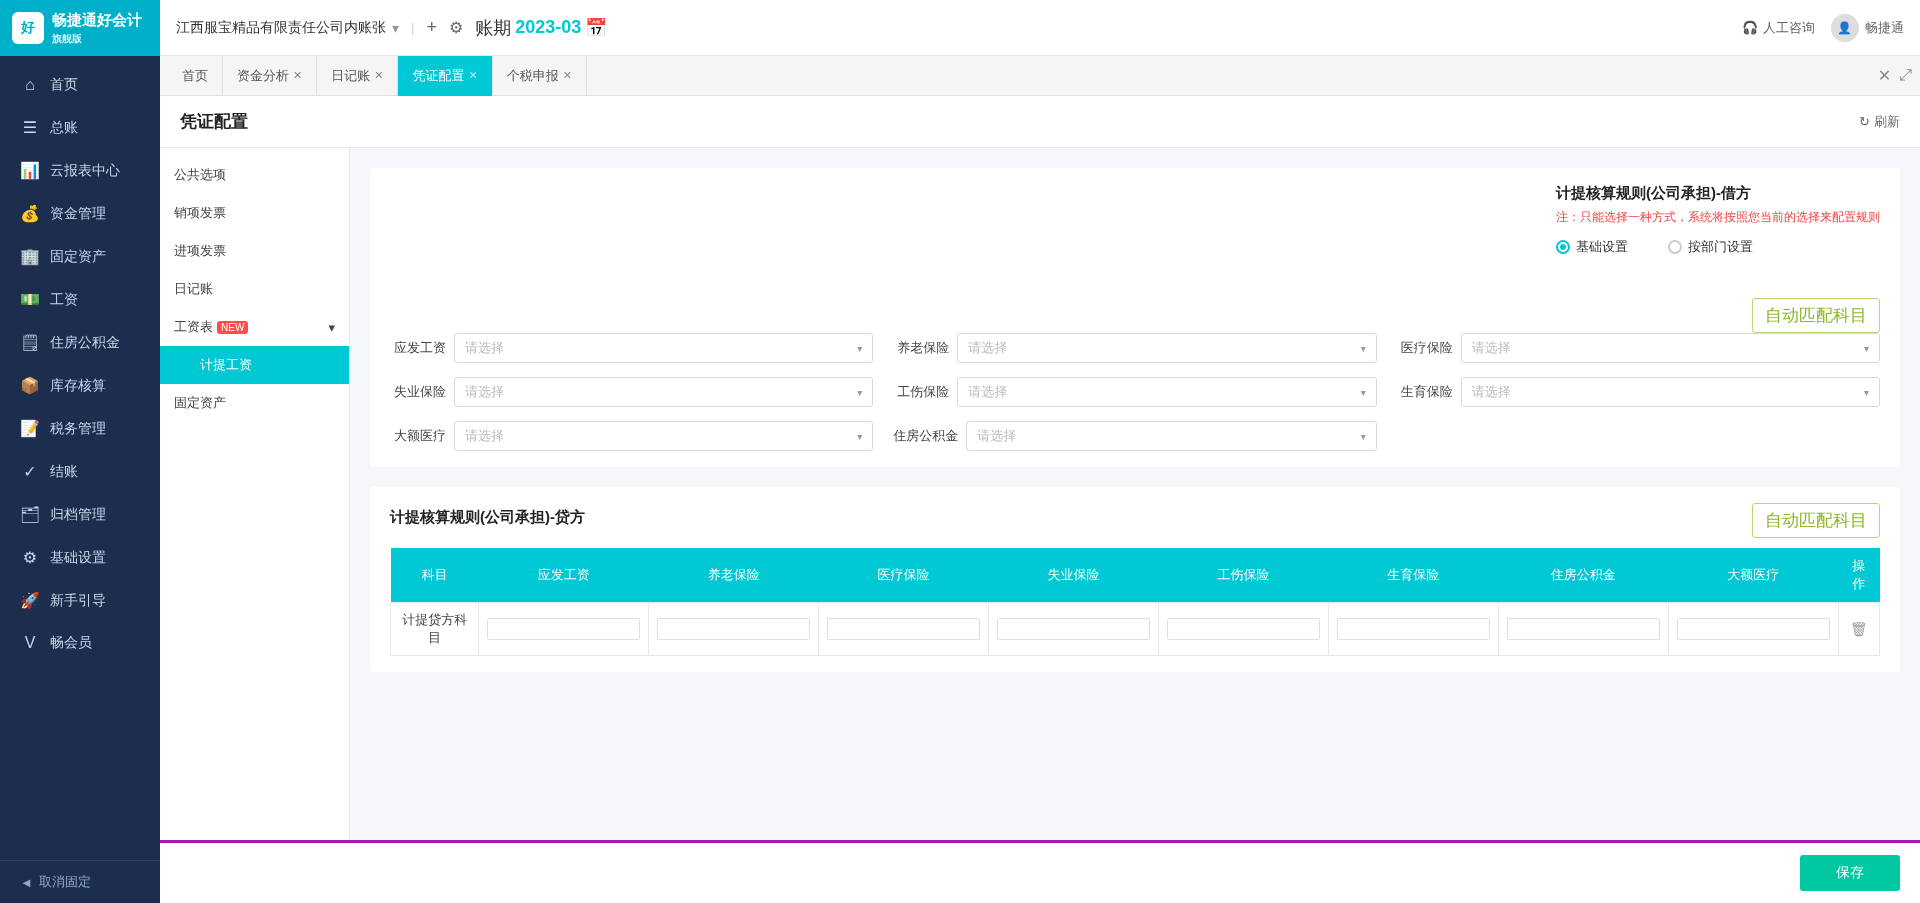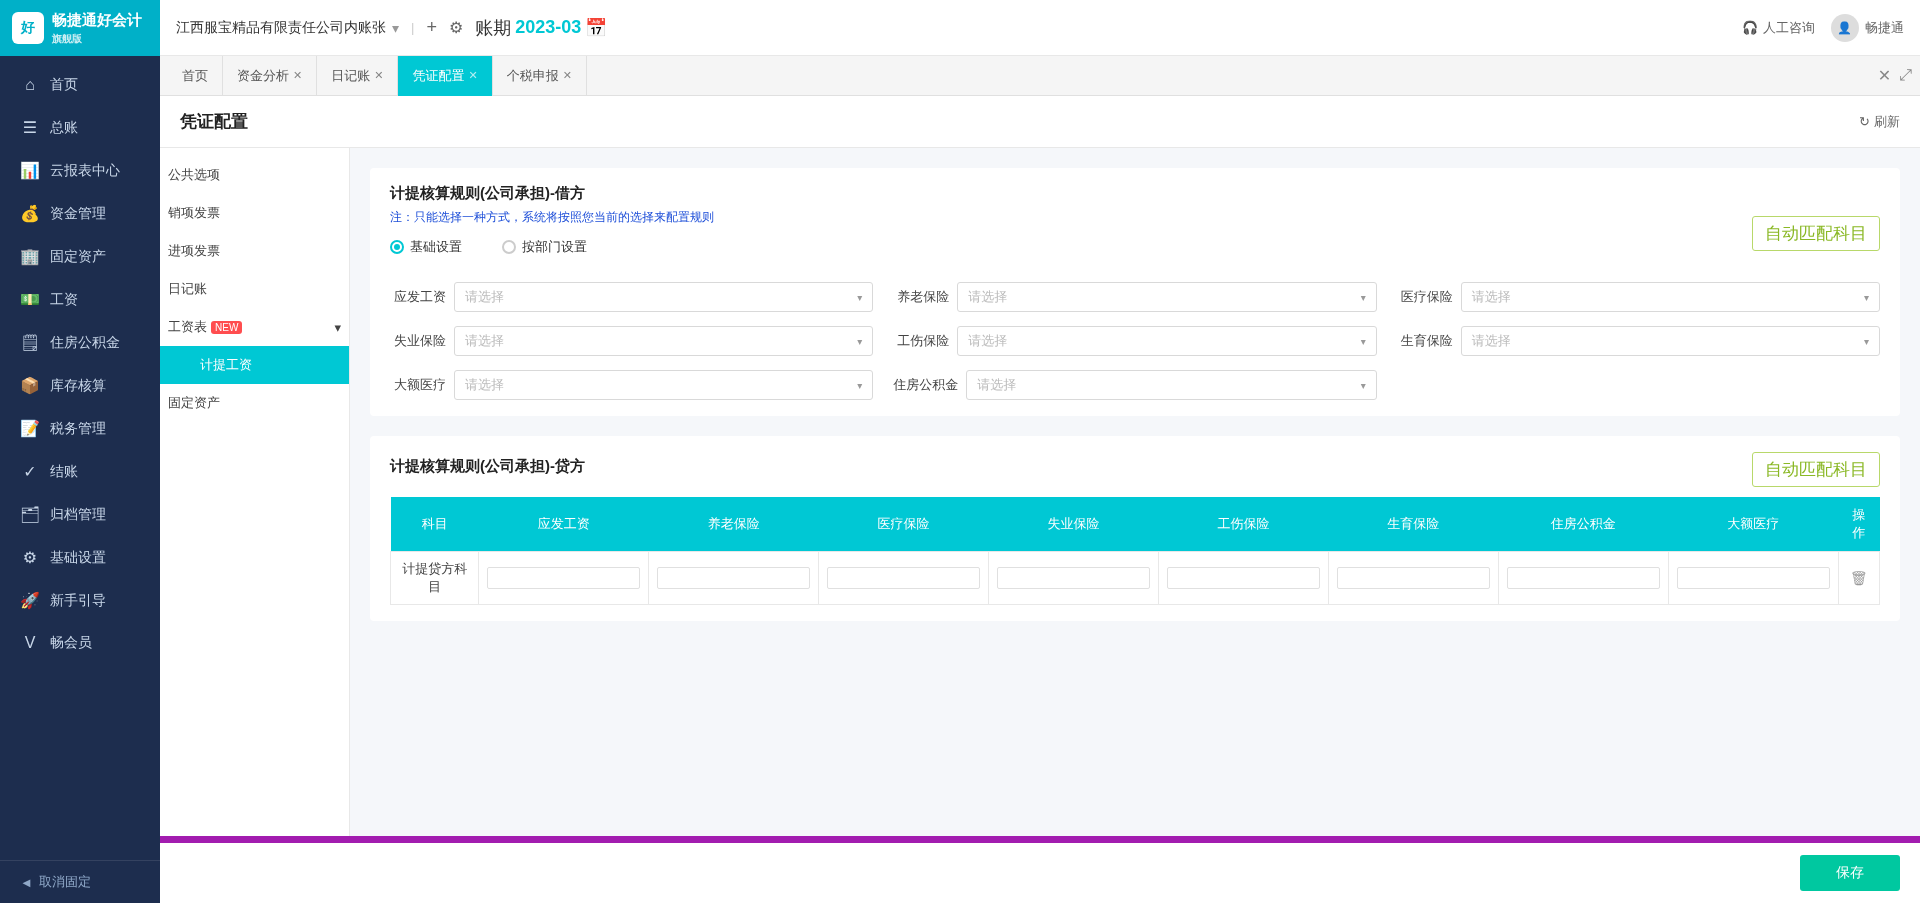--- a/index.html
+++ b/index.html
@@ -152,21 +152,21 @@
     
     .left-nav {
       width: 190px;
       background: white;
       border-right: 1px solid #e8e8e8;
       padding: 8px 0;
       flex-shrink: 0;
       overflow-y: auto;
     }
     .left-nav-item {
-      padding: 10px 8px;
+      padding: 10px 14px;
       font-size: 13px;
       color: #444;
       cursor: pointer;
     }
     .left-nav-item.active { background: #00c8d4; color: white; }
     .left-nav-item.has-children {
       display: flex;
       align-items: center;
       justify-content: space-between;
     }
@@ -199,21 +199,21 @@
       padding: 16px 20px 10px;
     }
     .section-title {
       font-size: 15px;
       font-weight: bold;
       color: #222;
       margin-bottom: 6px;
     }
     .section-note {
       font-size: 12px;
-      color: #1d4ed8;
+      color: #ef4444;
       margin-bottom: 12px;
     }
 
     
     .radio-group {
       display: flex;
       gap: 40px;
       margin-bottom: 16px;
     }
     .radio-item {
@@ -313,21 +313,21 @@
       padding: 3px 6px;
       border-radius: 2px;
       font-size: 12px;
       outline: none;
     }
     .delete-icon { color: #999; cursor: pointer; font-size: 14px; }
 
     
     .bottom-bar {
       background: white;
-      border-top: 7px solid #a21caf;
+      border-top: 3px solid #a21caf;
       padding: 12px 20px;
       display: flex;
       justify-content: flex-end;
     }
     .save-btn {
       background: #00c8a0;
       color: white;
       border: none;
       padding: 9px 36px;
       border-radius: 3px;
@@ -488,21 +488,21 @@
           <span>工资表<span class="new-badge">NEW</span></span>
           <span>▾</span>
         </div>
         <div class="left-nav-item left-nav-sub active">计提工资</div>
         <div class="left-nav-item">固定资产</div>
       </div>
 
       <div class="right-content">
 
         <div class="section">
-          <div style="display:flex; justify-content:space-between; align-items:center;">
+          <div style="display:flex; justify-content:space-between; align-items:flex-end;flex-direction:column;">
             <div class="section-header" style="flex:1;">
               <div class="section-title">计提核算规则(公司承担)-借方</div>
               <div class="section-note">注：只能选择一种方式，系统将按照您当前的选择来配置规则</div>
               <div class="radio-group">
                 <label class="radio-item">
                   <div class="radio-circle checked">
                     <div class="radio-dot"></div>
                   </div>
                   <span>基础设置</span>
                 </label>

